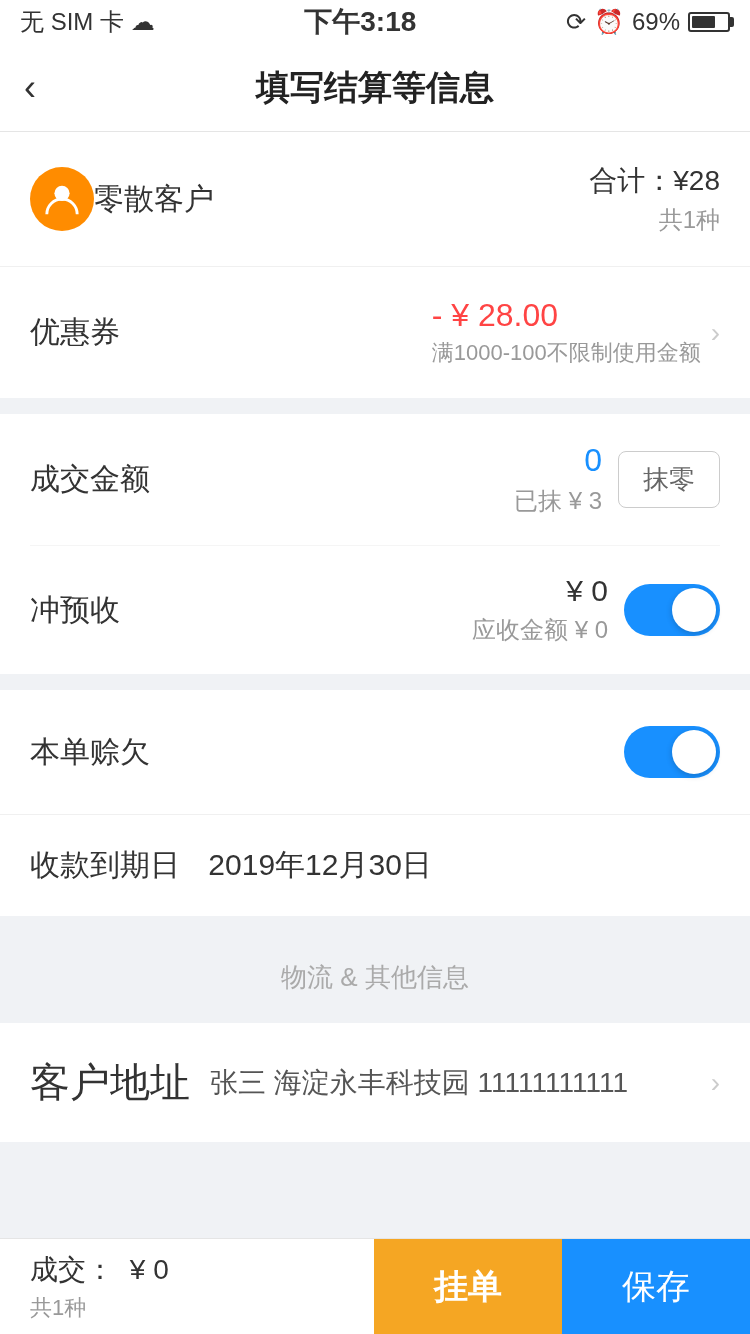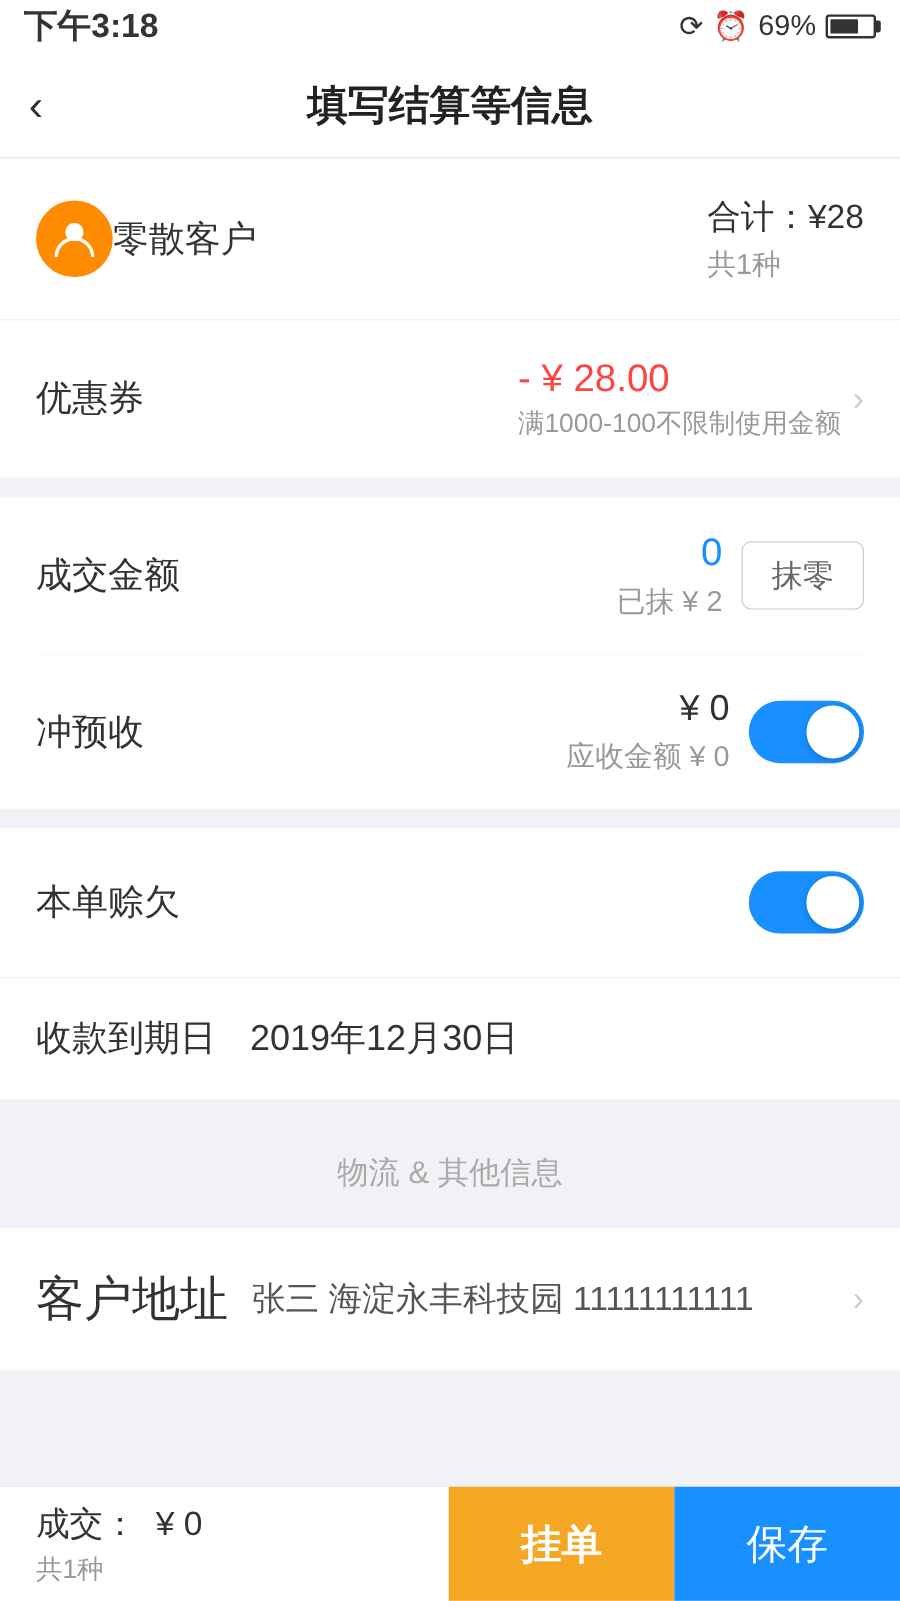--- a/index.html
+++ b/index.html
@@ -73,21 +73,21 @@
       padding: 30px 30px;
       background: #fff;
     }
     .customer-left { display: flex; align-items: center; }
     .customer-avatar {
       width: 64px; height: 64px; border-radius: 50%; background: #ff8c00;
       display: flex; align-items: center; justify-content: center;
     }
     .customer-avatar svg { width: 38px; height: 38px; }
     .customer-name { font-size: 30px; color: #333; font-weight: 500; }
-    .customer-right { text-align: left; }
+    .customer-right { text-align: right; }
     .customer-total { font-size: 28px; color: #333; }
     .customer-count { font-size: 24px; color: #999; margin-top: 4px; }
 
     
     .coupon-row {
       display: flex;
       align-items: center;
       justify-content: space-between;
       padding: 30px 30px;
       border-top: 1px solid #f0f0f0;
@@ -232,20 +232,23 @@
 
     .section-group {
       background: #fff;
       margin-bottom: 16px;
     }
   </style>
 </head>
 <body>
 
 <div class="status-bar">
+  <div class="status-left">
+    <span>无 SIM 卡 ☁</span>
+  </div>
   <div class="status-center">下午3:18</div>
   <div class="status-right">
     <span>⟳</span>
     <span>⏰</span>
     <span>69%</span>
     <span class="battery-icon">
         <span class="battery-fill"></span>
       </span>
   </div>
 </div>
@@ -285,21 +288,21 @@
 </div>
 
 <div class="section-group">
 
   <div class="transaction-section">
     <div class="transaction-row">
       <span class="row-label">成交金额</span>
       <div class="row-right-flex">
         <div class="row-right">
           <span class="amount-blue">0</span>
-          <span class="sub-text">已抹  ¥ 2</span>
+          <span class="sub-text">已抹  ¥ 3</span>
         </div>
         <button class="round-btn">抹零</button>
       </div>
     </div>
 
     <div class="transaction-row">
       <span class="row-label">冲预收</span>
       <div class="row-right-flex">
         <div class="row-right">
           <span style="font-size:30px;color:#333;font-weight:500;">¥ 0</span>

